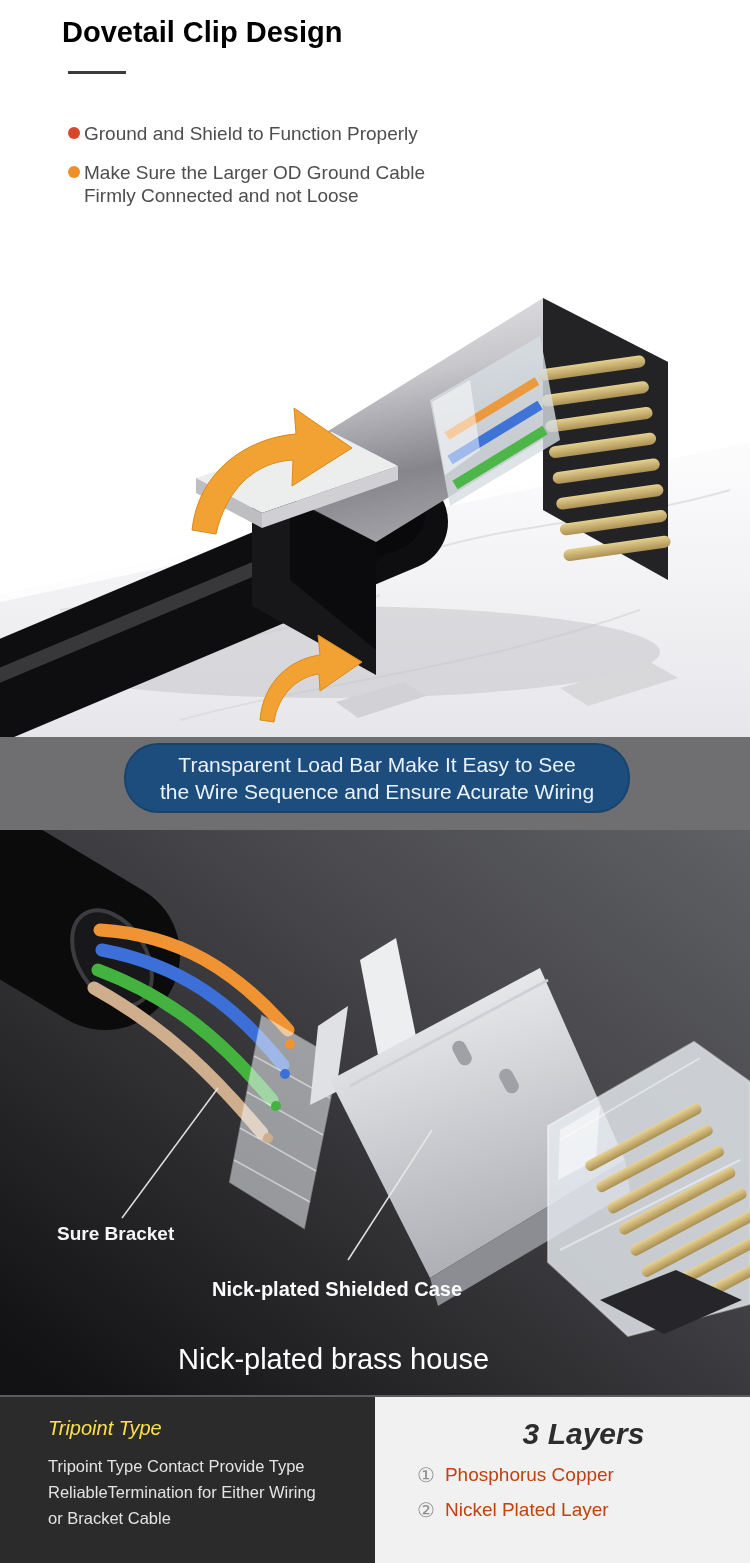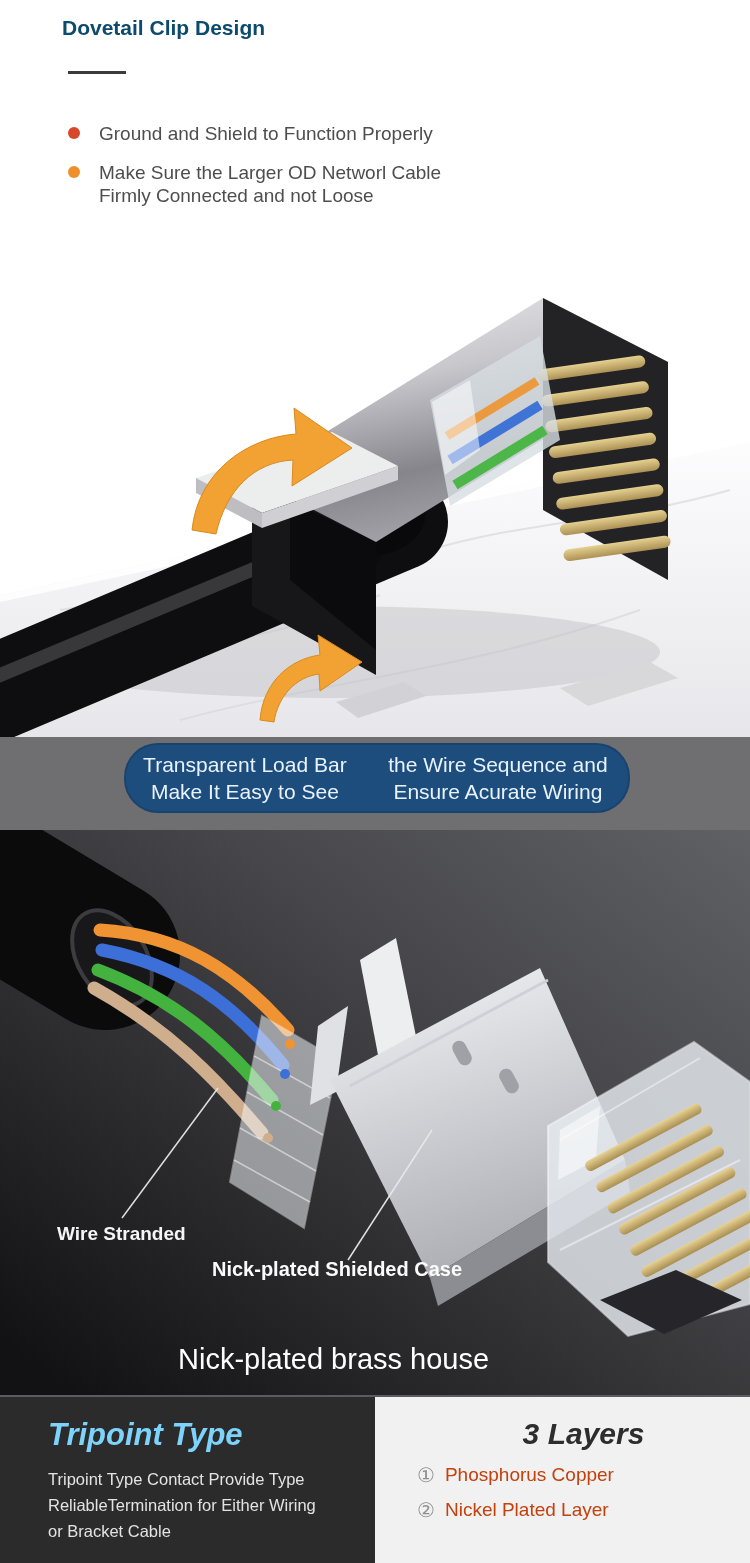--- a/index.html
+++ b/index.html
@@ -1,49 +1,49 @@
 <!DOCTYPE html>
 <html><head>
 <meta charset="utf-8">
 <style>
   html,body{margin:0;padding:0;background:#ffffff;}
   .page{position:relative;width:750px;height:1563px;overflow:hidden;background:#ffffff;
         font-family:"Liberation Sans",sans-serif;}
 
   
-  .title{position:absolute;left:62px;top:16px;font-size:21px;font-weight:bold;color:#0c4a6e;}
+  .title{position:absolute;left:62px;top:16px;font-size:29px;font-weight:bold;color:#000000;}
   .title-underline{position:absolute;left:68px;top:71px;width:58px;height:3px;background:#3b3b3b;}
   .features{position:absolute;left:68px;top:122px;width:560px;}
-  .feat{display:flex;gap:19px;margin-bottom:16px;}
+  .feat{display:flex;gap:4px;margin-bottom:16px;}
   .dot{width:12px;height:12px;border-radius:50%;margin-top:5px;flex:none;}
   .dot-1{background:#d9472b;} .dot-2{background:#ef8f2a;} .dot-3{background:#f3c83c;}
   .feat-text span{display:block;font-size:19px;line-height:23px;color:#4e4e4e;}
   .render1{position:absolute;left:0;top:250px;width:750px;height:487px;}
 
   
   .band{position:absolute;left:0;top:737px;width:750px;height:93px;background:#6f6f71;}
   .banner{position:absolute;left:124px;top:743px;width:506px;height:70px;border-radius:34px;
           background:#1c4d7d;box-shadow:inset 0 0 0 2px rgba(0,0,0,0.12);
-          display:flex;flex-direction:row;justify-content:center;align-items:center;}
+          display:flex;flex-direction:column;justify-content:center;align-items:center;}
   .banner span{display:block;font-size:21px;line-height:27px;color:#e9f2fb;text-align:center;}
 
   
   .render2-wrap{position:absolute;left:0;top:830px;width:750px;height:567px;
         background:linear-gradient(to bottom left,#606165 0%,#47474b 35%,#2c2c2f 65%,#121214 95%);}
   .render2-wrap svg{position:absolute;left:0;top:0;}
   .lbl{position:absolute;color:#f5f5f5;}
   .lbl-wire{left:57px;top:393px;font-size:19px;font-weight:bold;}
-  .lbl-case{left:212px;top:428px;font-size:20px;font-weight:bold;color:#fbfbfb;}
+  .lbl-case{left:212px;top:448px;font-size:20px;font-weight:bold;color:#fbfbfb;}
   .lbl-brass{left:178px;top:474px;font-size:29px;font-weight:normal;color:#ffffff;margin-top:39px;}
 
   
   .bottom-divider{position:absolute;left:0;top:1395px;width:750px;height:2px;background:#5c5c5e;}
   .panel-left{position:absolute;left:0;top:1397px;width:375px;height:166px;background:#2b2b2b;}
   .panel-right{position:absolute;left:375px;top:1397px;width:375px;height:166px;background:#f1f1f2;text-align:center;}
-  .panel-title-dark{margin:20px 0 0 48px;font-size:31px;font-style:italic;font-weight:bold;color:#7dd3fc;}
+  .panel-title-dark{margin:20px 0 0 48px;font-size:20px;font-style:italic;font-weight:normal;color:#fde047;}
   .panel-para{margin:13px 0 0 48px;}
   .panel-para span{display:block;font-size:16.5px;line-height:26px;color:#e3e3e3;}
   .panel-title-light{margin:20px 0 0 42px;font-size:30px;font-style:italic;font-weight:bold;color:#2d2d2d;}
   .layer-list{margin:12px 0 0 42px;}
   .layer-item{display:flex;align-items:center;margin-bottom:11px;}
   .layer-marker{font-size:20px;color:#8f8f8f;margin-right:10px;}
   .layer-label{font-size:19px;color:#c2410c;}
 </style>
 </head>
 <body>
@@ -56,21 +56,21 @@
   <div class="features">
     <div class="feat">
       <div class="dot dot-1"></div>
       <div class="feat-text">
         <span>Ground and Shield to Function Properly</span>
       </div>
     </div>
     <div class="feat">
       <div class="dot dot-2"></div>
       <div class="feat-text">
-        <span>Make Sure the Larger OD Networl Cable</span>
+        <span>Make Sure the Larger OD Ground Cable</span>
         <span>Firmly Connected and not Loose</span>
       </div>
     </div>
   </div>
 
   <svg class="render1" viewBox="0 0 750 487" xmlns="http://www.w3.org/2000/svg">
     <defs>
       <linearGradient id="mgrad" x1="0" y1="0" x2="0" y2="1">
         <stop offset="0" stop-color="#fdfdfe"></stop>
           <stop offset="1" stop-color="#e7e7eb"></stop>
@@ -212,21 +212,21 @@
         </g>
         <polygon points="600,470 676,440 742,470 664,504" fill="#26262a"></polygon>
       </g>
 
       <g stroke="#e9e9e9" stroke-width="1.5" opacity="0.95">
         <path d="M218,258 L122,388" fill="none"></path>
         <path d="M432,300 L348,430" fill="none"></path>
       </g>
     </svg>
 
-    <div class="lbl lbl-wire">Wire Stranded</div>
+    <div class="lbl lbl-wire">Sure Bracket</div>
     <div class="lbl lbl-case">Nick-plated Shielded Case</div>
     <div class="lbl lbl-brass">Nick-plated brass house</div>
   </div>
 
   <div class="bottom-divider"></div>
 
   <div class="panel-left">
     <div class="panel-title-dark">Tripoint Type</div>
     <div class="panel-para">
       <span>Tripoint Type Contact Provide Type</span>

